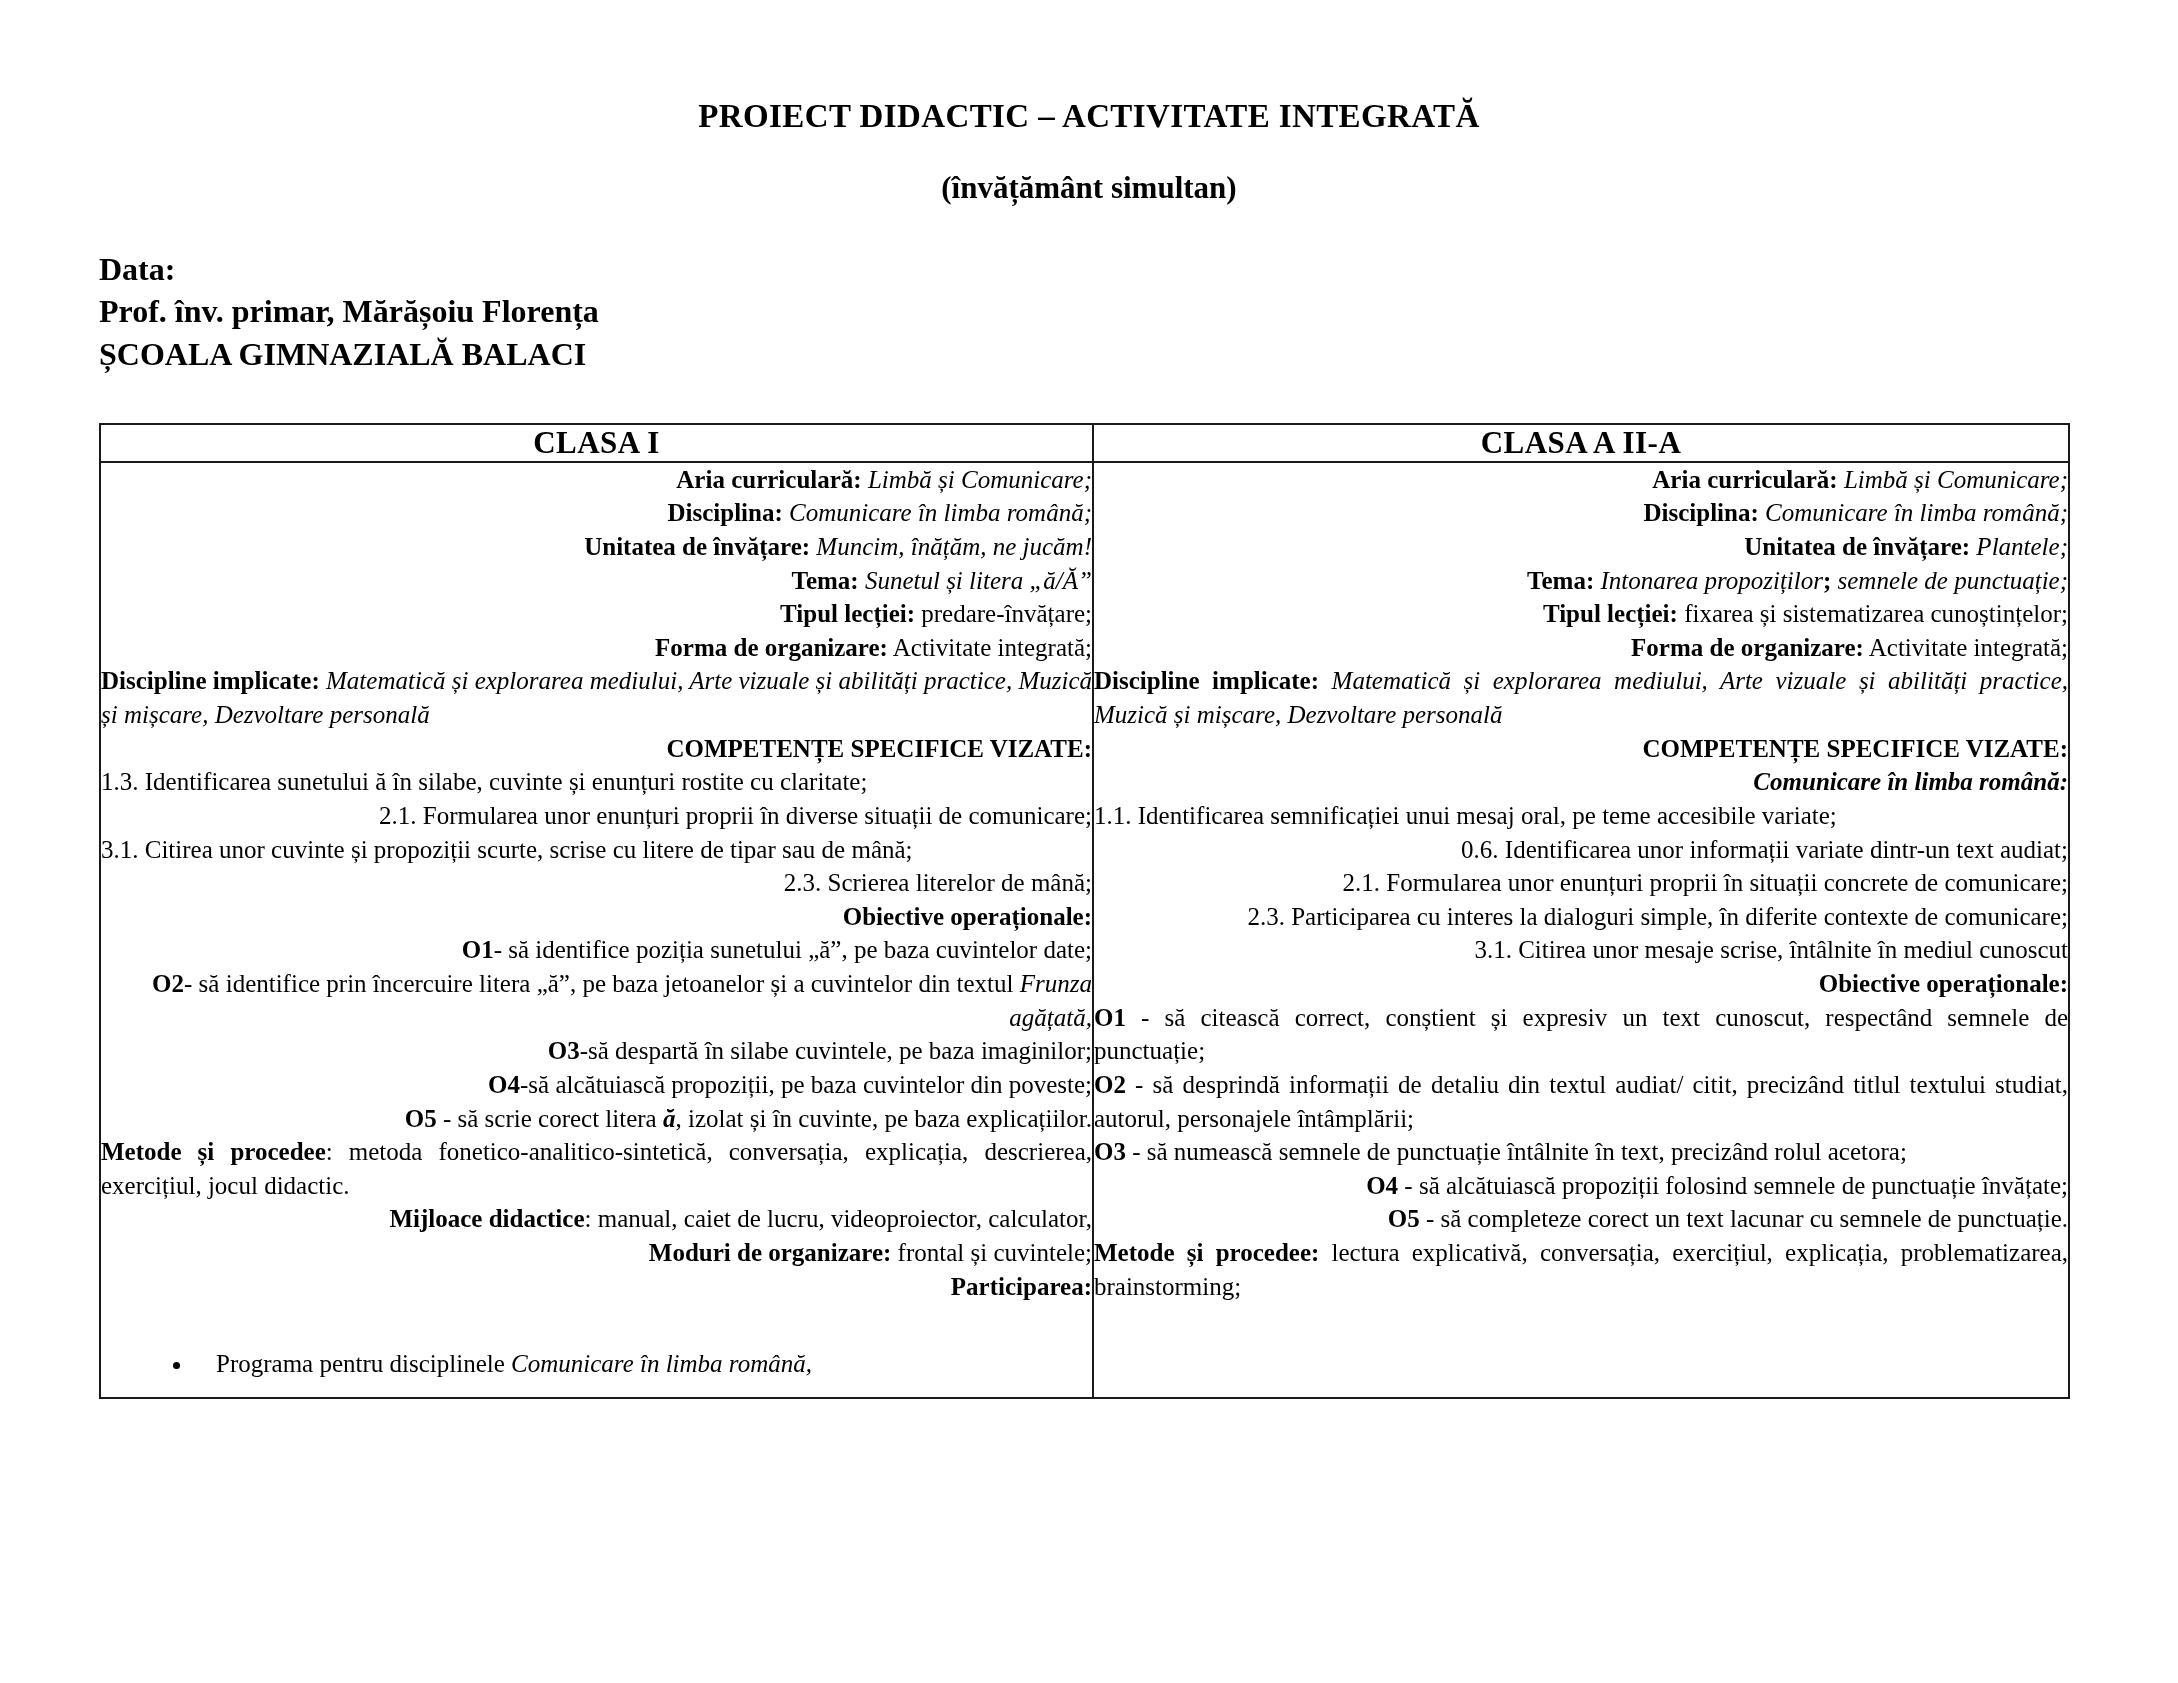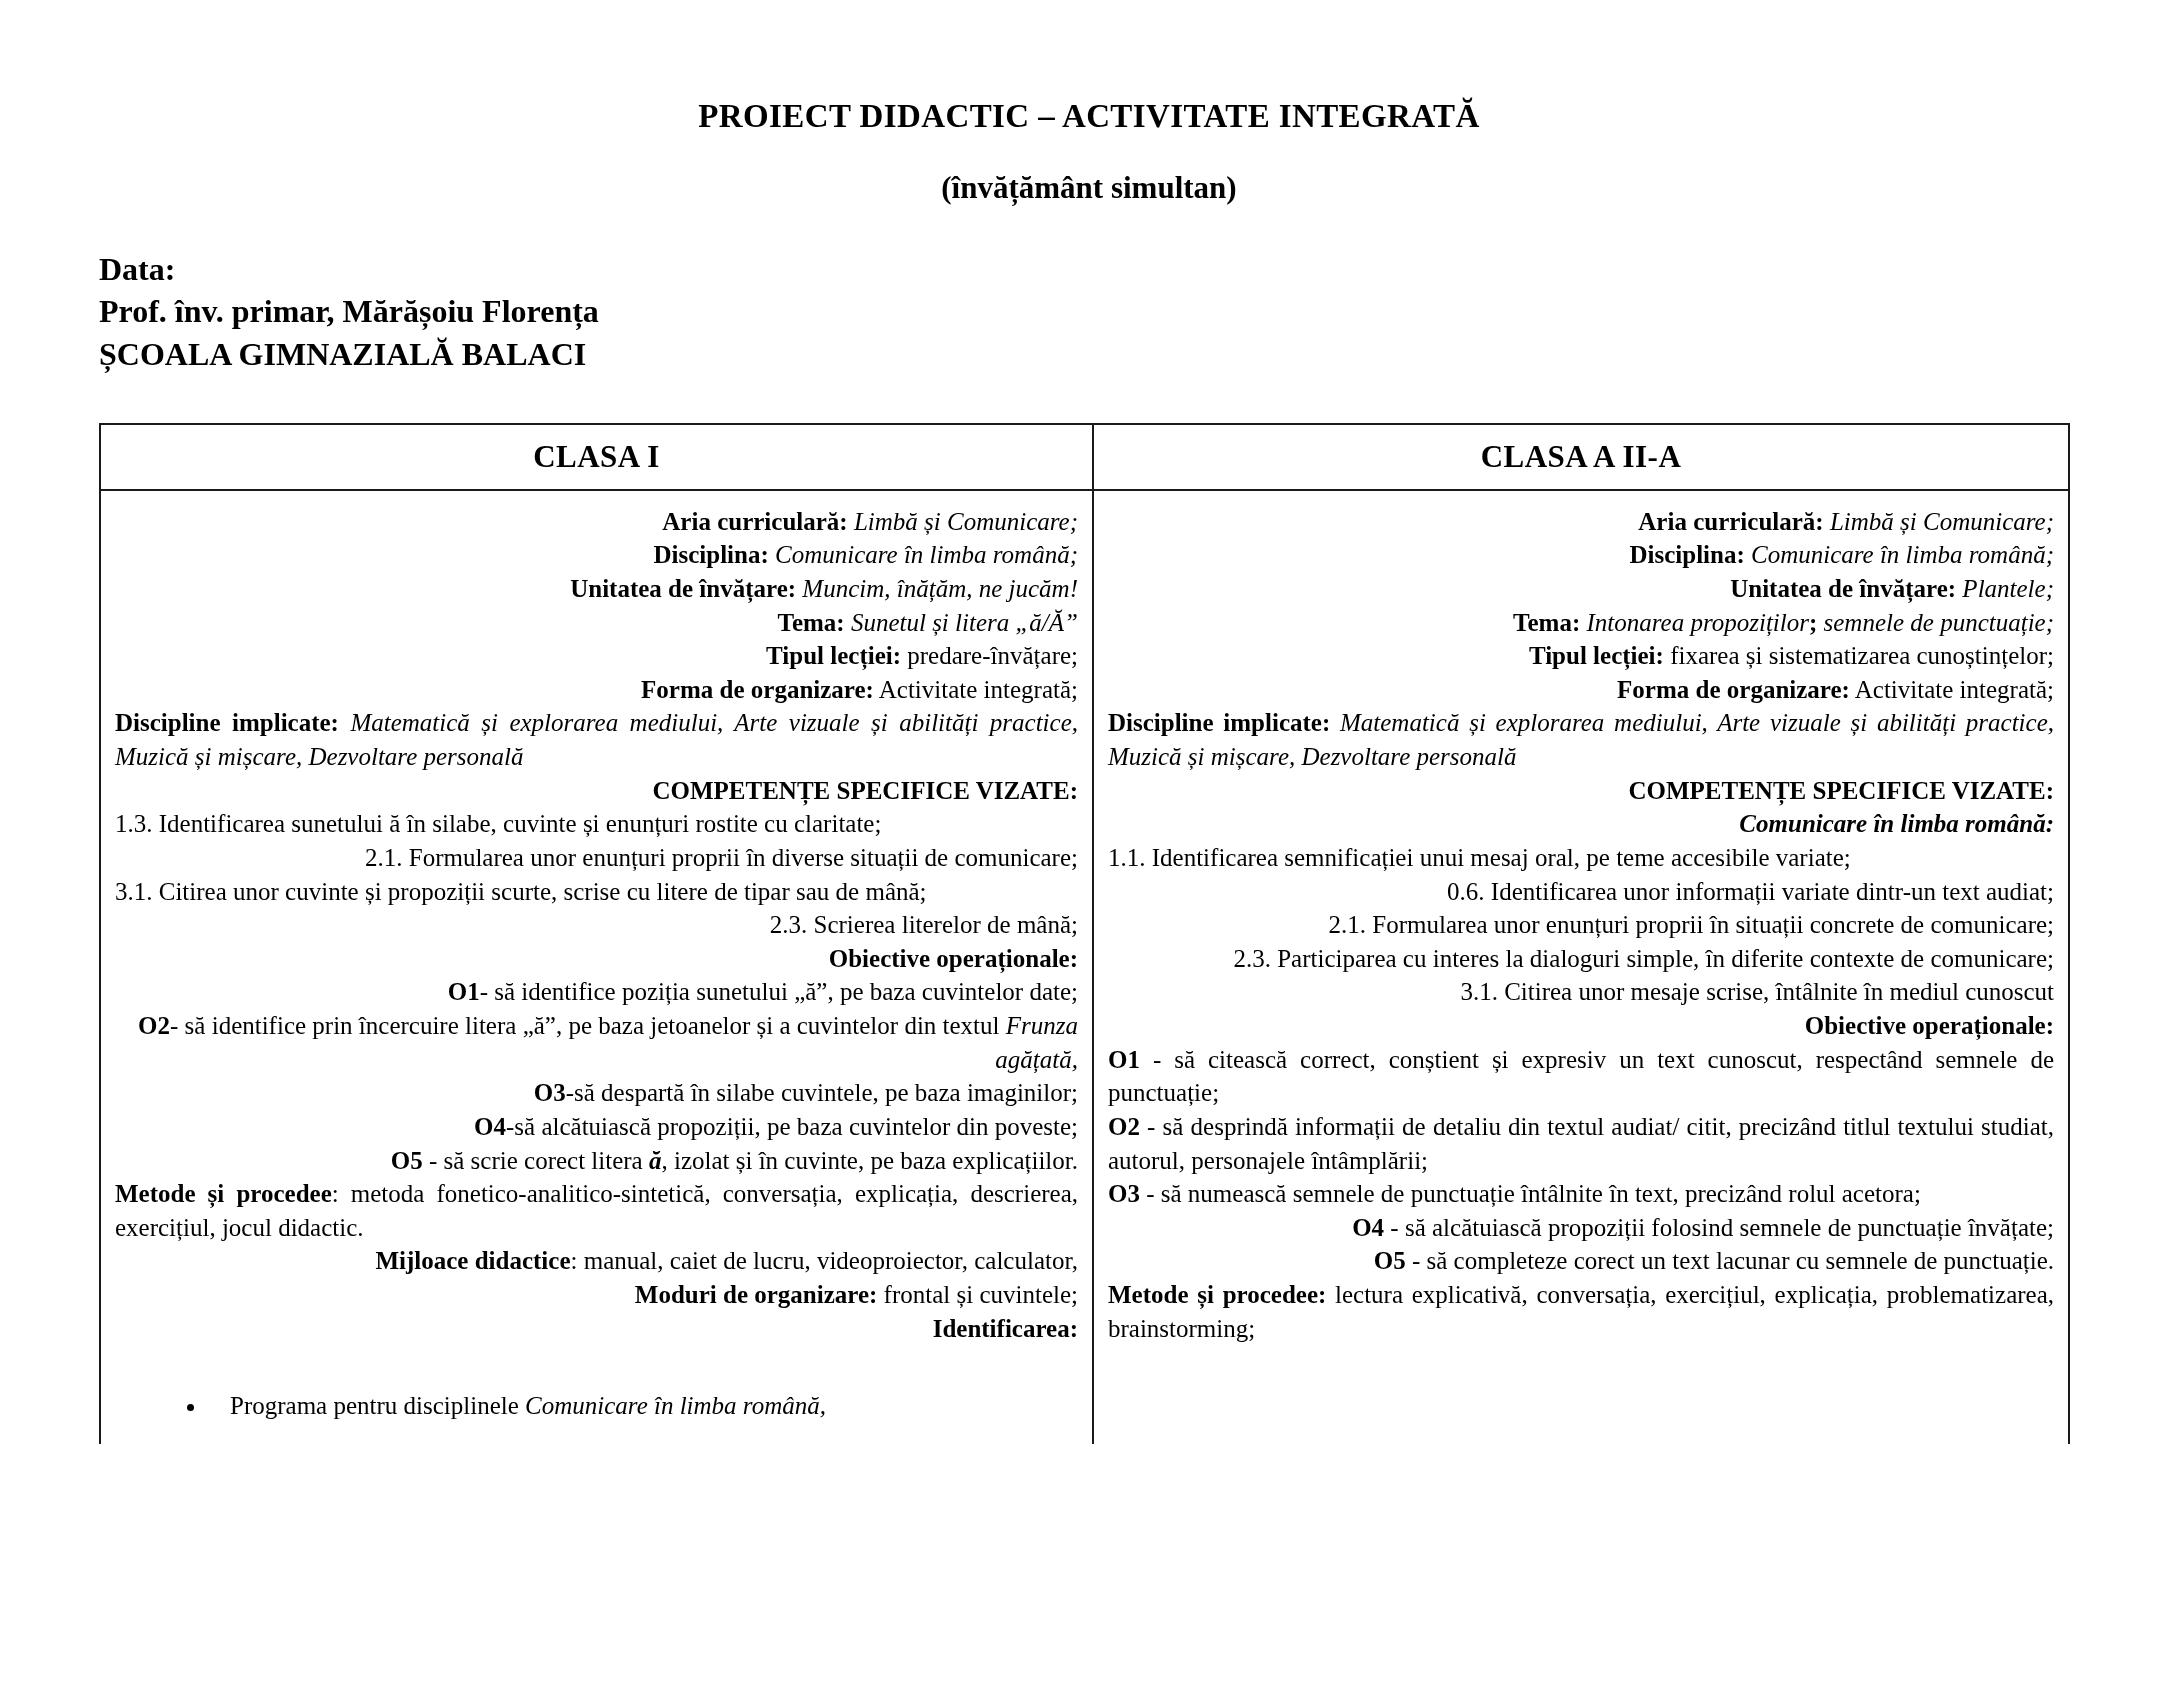--- a/index.html
+++ b/index.html
@@ -62,21 +62,21 @@
     position: absolute;
     left: 99px;
     top: 423px;
     width: 1969px;
     border-collapse: collapse;
     table-layout: fixed;
   }
   .plan-table td, .plan-table th {
     border: 2px solid #1a1a1a;
     vertical-align: top;
-    padding: 14px;
+    padding: 0;
   }
   .col-left  { width: 993px; }
   .col-right { width: 976px; }
 
   .class-head {
     text-align: center;
     font-size: 31px;
     font-weight: bold;
     letter-spacing: 0.5px;
     padding: 5px 0 8px 0;
@@ -162,21 +162,21 @@
 
           <p class="nojust"><span class="lbl">O1</span><span>- să identifice poziția sunetului „ă”, pe baza cuvintelor date;</span></p>
           <p class="nojust"><span class="lbl">O2</span><span>- să identifice prin încercuire litera „ă”, pe baza jetoanelor și a cuvintelor din textul </span><span class="it">Frunza agățată,</span></p>
           <p class="nojust"><span class="lbl">O3</span><span>-să despartă în silabe cuvintele, pe baza imaginilor;</span></p>
           <p class="nojust"><span class="lbl">O4</span><span>-să alcătuiască propoziții, pe baza cuvintelor din poveste;</span></p>
           <p class="nojust"><span class="lbl">O5</span><span> - să scrie corect litera </span><span class="bi">ă</span><span>, izolat și în cuvinte, pe baza explicațiilor.</span></p>
 
           <p><span class="lbl">Metode  și  procedee</span><span>: metoda fonetico-analitico-sintetică, conversația, explicația, descrierea, exercițiul, jocul didactic.</span></p>
           <p class="nojust"><span class="lbl">Mijloace didactice</span><span>: manual, caiet de lucru, videoproiector, calculator,</span></p>
           <p class="nojust"><span class="lbl">Moduri de organizare:</span><span> frontal și cuvintele;</span></p>
-          <p class="nojust lbl">Identificarea:</p>
+          <p class="nojust lbl">Participarea:</p>
 
           <ul class="biblio">
             <li><span>Programa pentru disciplinele </span><span class="it">Comunicare în limba română,</span></li>
           </ul>
         </td>
 
         <td class="cell-body">
           <p class="nojust"><span class="lbl">Aria curriculară:</span><span class="it"> Limbă și Comunicare;</span></p>
           <p class="nojust"><span class="lbl">Disciplina:</span><span class="it"> Comunicare în limba română;</span></p>
           <p class="nojust"><span class="lbl">Unitatea de învățare:</span><span class="it"> Plantele;</span></p>

